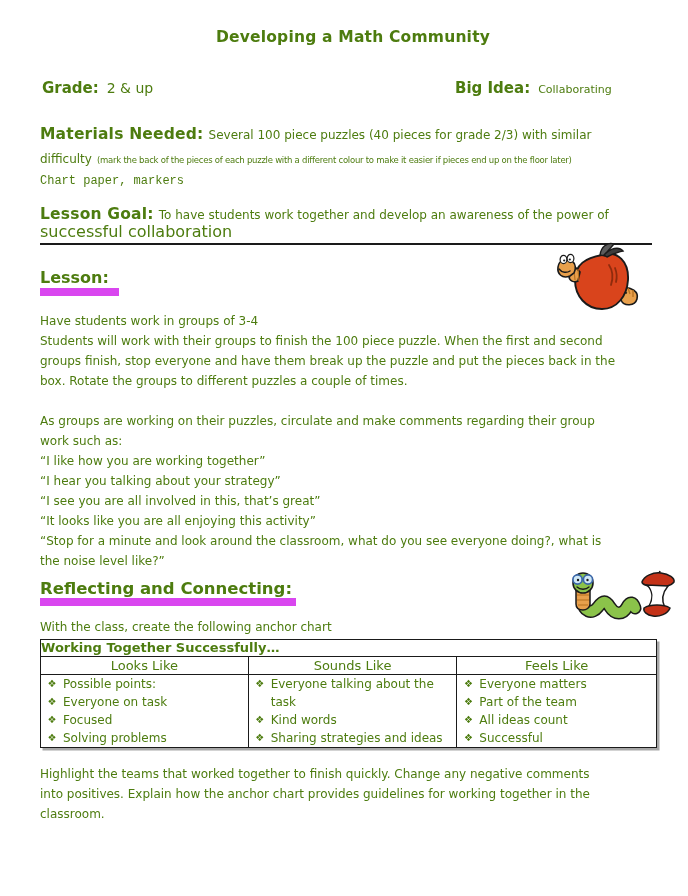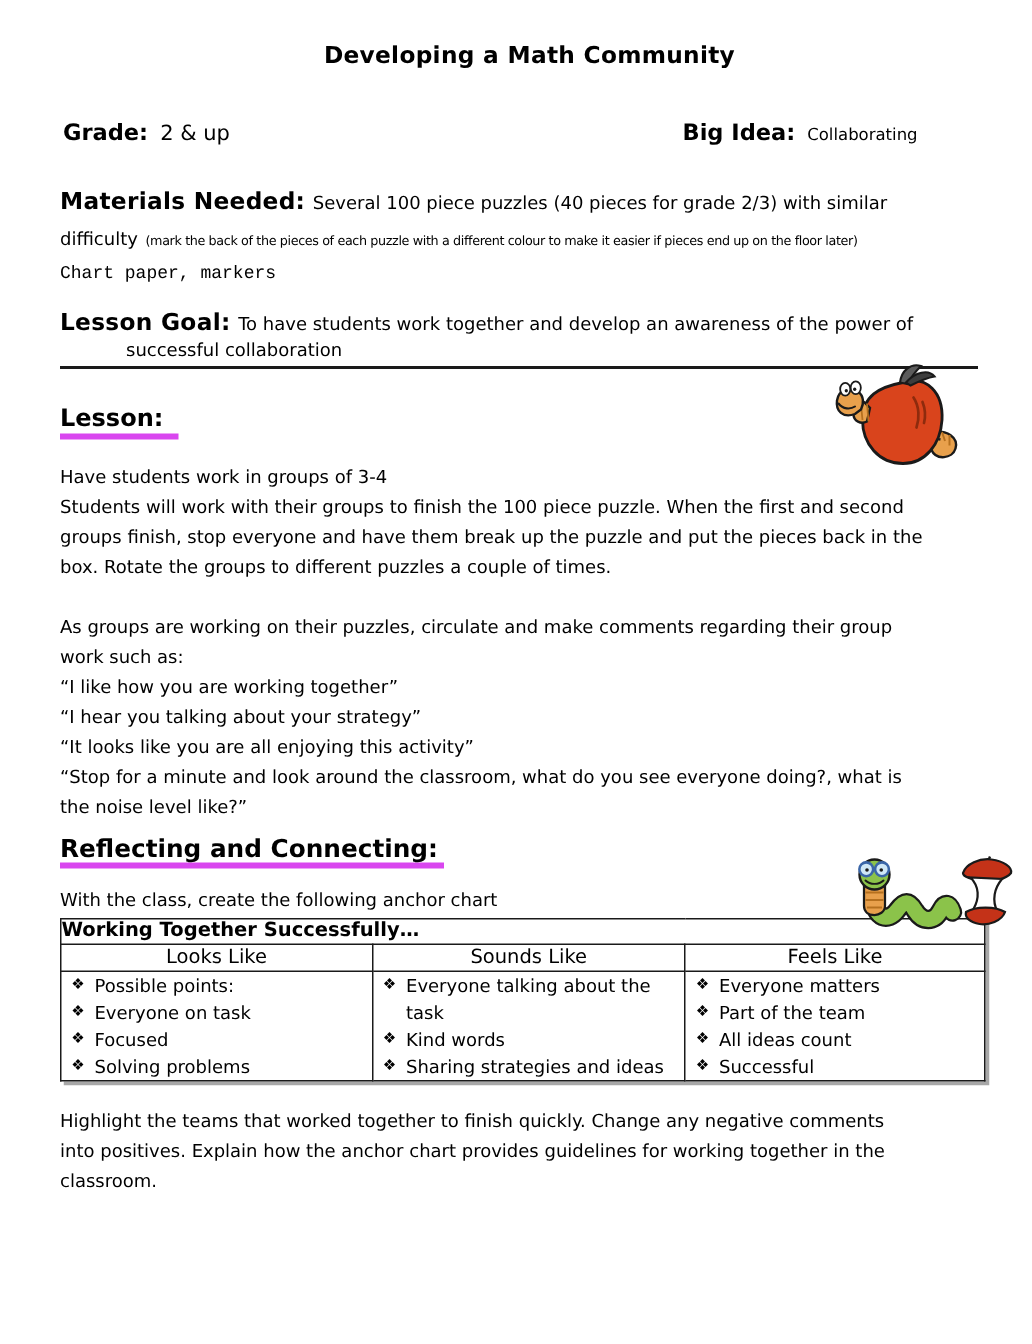--- a/index.html
+++ b/index.html
@@ -1,41 +1,41 @@
 <!DOCTYPE html>
 <html><head>
 <meta charset="utf-8">
 <style>
   html,body{margin:0;padding:0;background:#fff;}
   .page{
     position:relative;width:688px;height:896px;background:#ffffff;
-    font-family:"DejaVu Sans",sans-serif;color:#000000;overflow:hidden;
+    font-family:"DejaVu Sans",sans-serif;color:#4d7c0f;overflow:hidden;
     box-sizing:border-box;padding:0 22px 0 40px;
   }
   .line{white-space:nowrap;}
   h1.title{margin:26px 0 0;text-align:center;font-size:15.5px;line-height:22px;font-weight:bold;letter-spacing:.2px;}
   .meta-row{position:relative;margin-top:31px;height:22px;font-size:14px;}
   .meta-group{position:absolute;top:0;white-space:nowrap;}
   .mg-grade{left:2px;}
   .mg-strand{left:212px;}
   .mg-bigidea{left:415px;}
   .meta-label{font-weight:bold;font-size:15px;margin-right:8px;}
   .meta-small{font-size:11px;}
   .materials{margin-top:21px;}
   .sec-label{font-weight:bold;font-size:15.5px;letter-spacing:.2px;}
   .body-txt{font-size:12px;}
   .materials .l1{line-height:23px;}
   .materials .l2{line-height:22px;}
   .materials .l3{line-height:21px;font-size:12px;font-family:Liberation Mono, monospace;}
   .tiny{font-size:8.5px;letter-spacing:-.25px;}
   .lesson-goal{margin-top:13px;}
   .lesson-goal .l1{line-height:17px;}
-  .lesson-goal .l2{line-height:16px;font-size:12px;margin-left:44px;}
+  .lesson-goal .l2{line-height:16px;font-size:16px;}
   .rule{margin-top:3px;border-top:2px solid #1a1a1a;height:0;width:612px;}
-  .h-underline{display:inline-block;font-weight:bold;border-bottom:4px solid #d946ef;}
+  .h-underline{display:inline-block;font-weight:bold;border-bottom:8px solid #d946ef;}
   .lesson-head{margin-top:23px;font-size:16px;}
   .lesson-head .h-underline{padding-right:10px;padding-bottom:1px;}
   .reflect-head{margin-top:8px;font-size:16.5px;}
   .reflect-head .h-underline{padding-right:4px;padding-bottom:0;}
   .intro-block{margin-top:15px;}
   .p2-block{margin-top:20px;}
   .bline{line-height:20px;font-size:12px;}
   .with-class{margin-top:12px;font-size:12px;line-height:18px;}
   .anchor-table{
     margin-top:3px;width:617px;border-collapse:collapse;table-layout:fixed;
@@ -103,20 +103,21 @@
     <div class="line bline">Students will work with their groups to finish the 100 piece puzzle. When the first and second</div>
     <div class="line bline">groups finish, stop everyone and have them break up the puzzle and put the pieces back in the</div>
     <div class="line bline">box. Rotate the groups to different puzzles a couple of times.</div>
   </div>
 
   <div class="p2-block">
     <div class="line bline">As groups are working on their puzzles, circulate and make comments regarding their group</div>
     <div class="line bline">work such as:</div>
     <div class="line bline">“I like how you are working together”</div>
     <div class="line bline">“I hear you talking about your strategy”</div>
+    <div class="line bline">“I see you are all involved in this, that’s great”</div>
     <div class="line bline">“It looks like you are all enjoying this activity”</div>
     <div class="line bline">“Stop for a minute and look around the classroom, what do you see everyone doing?, what is</div>
     <div class="line bline">the noise level like?”</div>
   </div>
 
   <div class="reflect-head">
     <span class="h-underline">Reflecting and Connecting:</span>
   </div>
 
   <div class="with-class line">With the class, create the following anchor chart</div>

